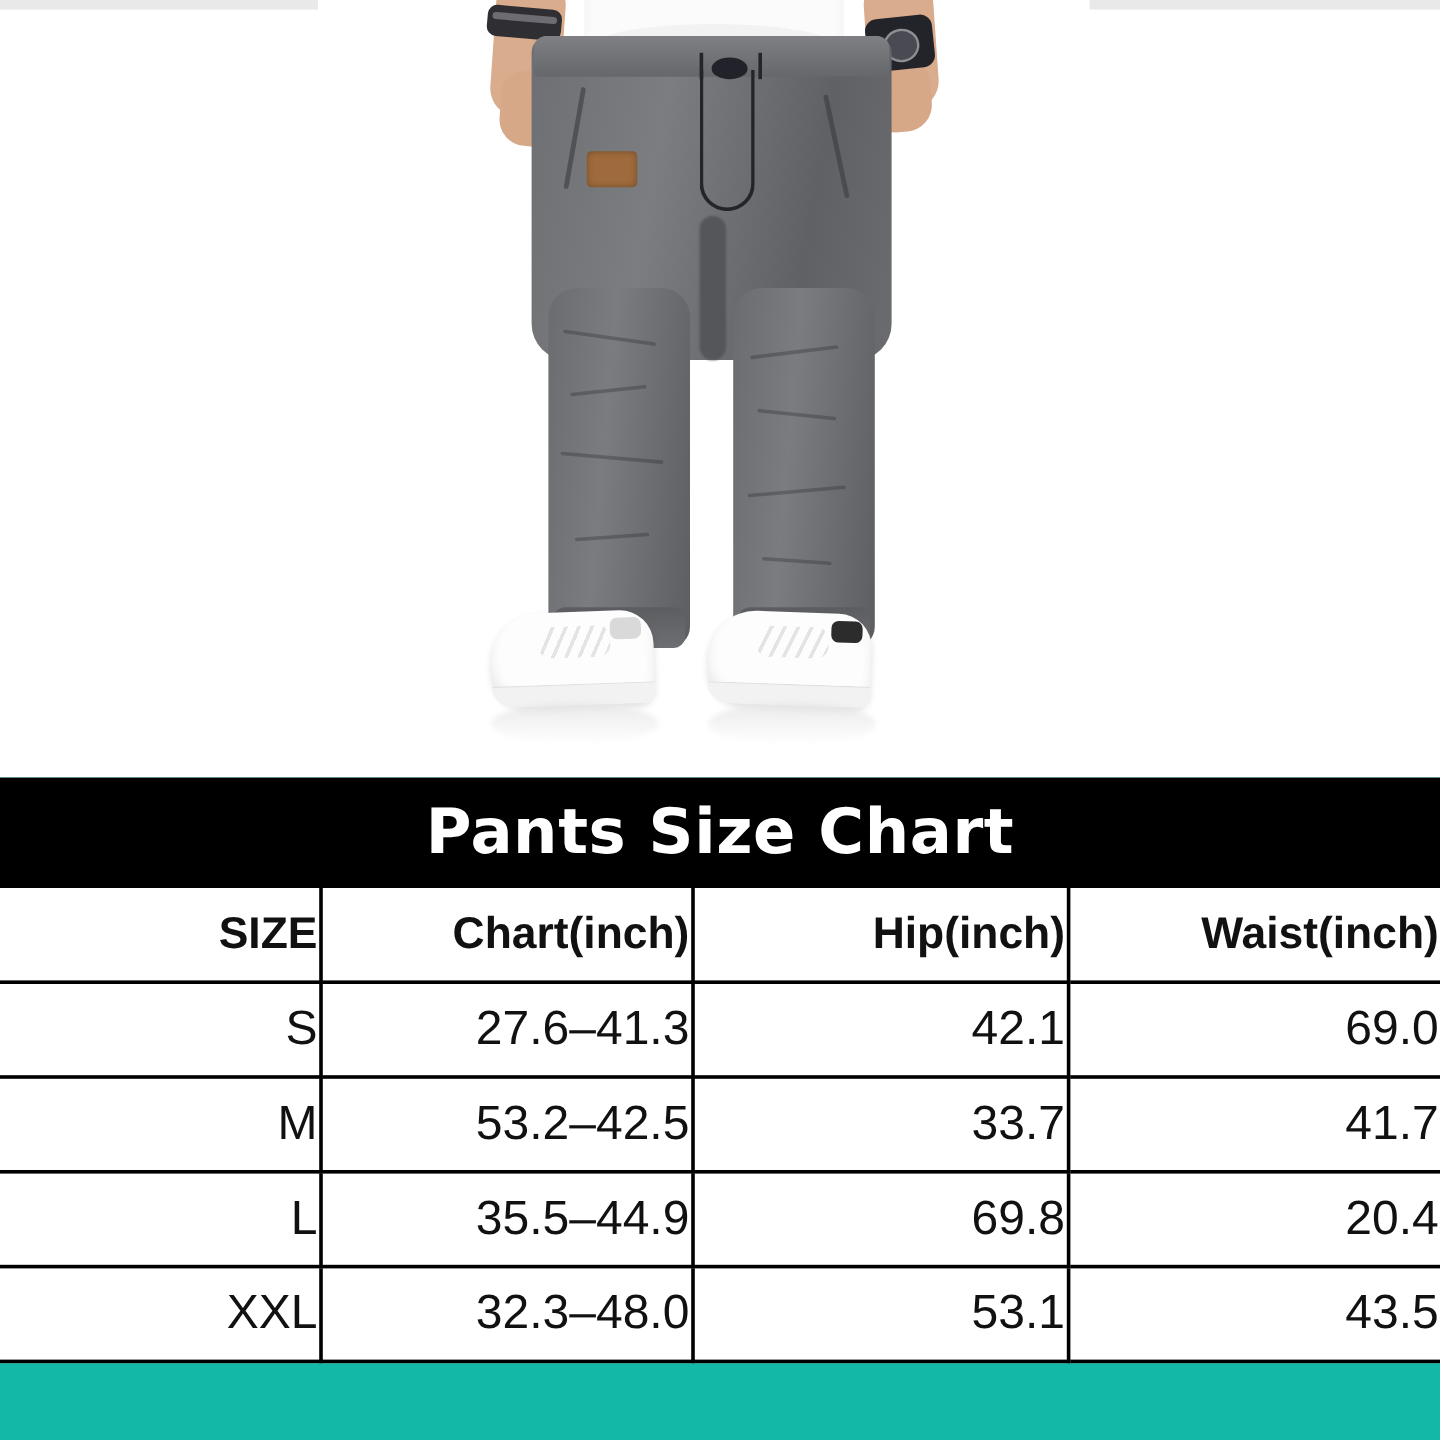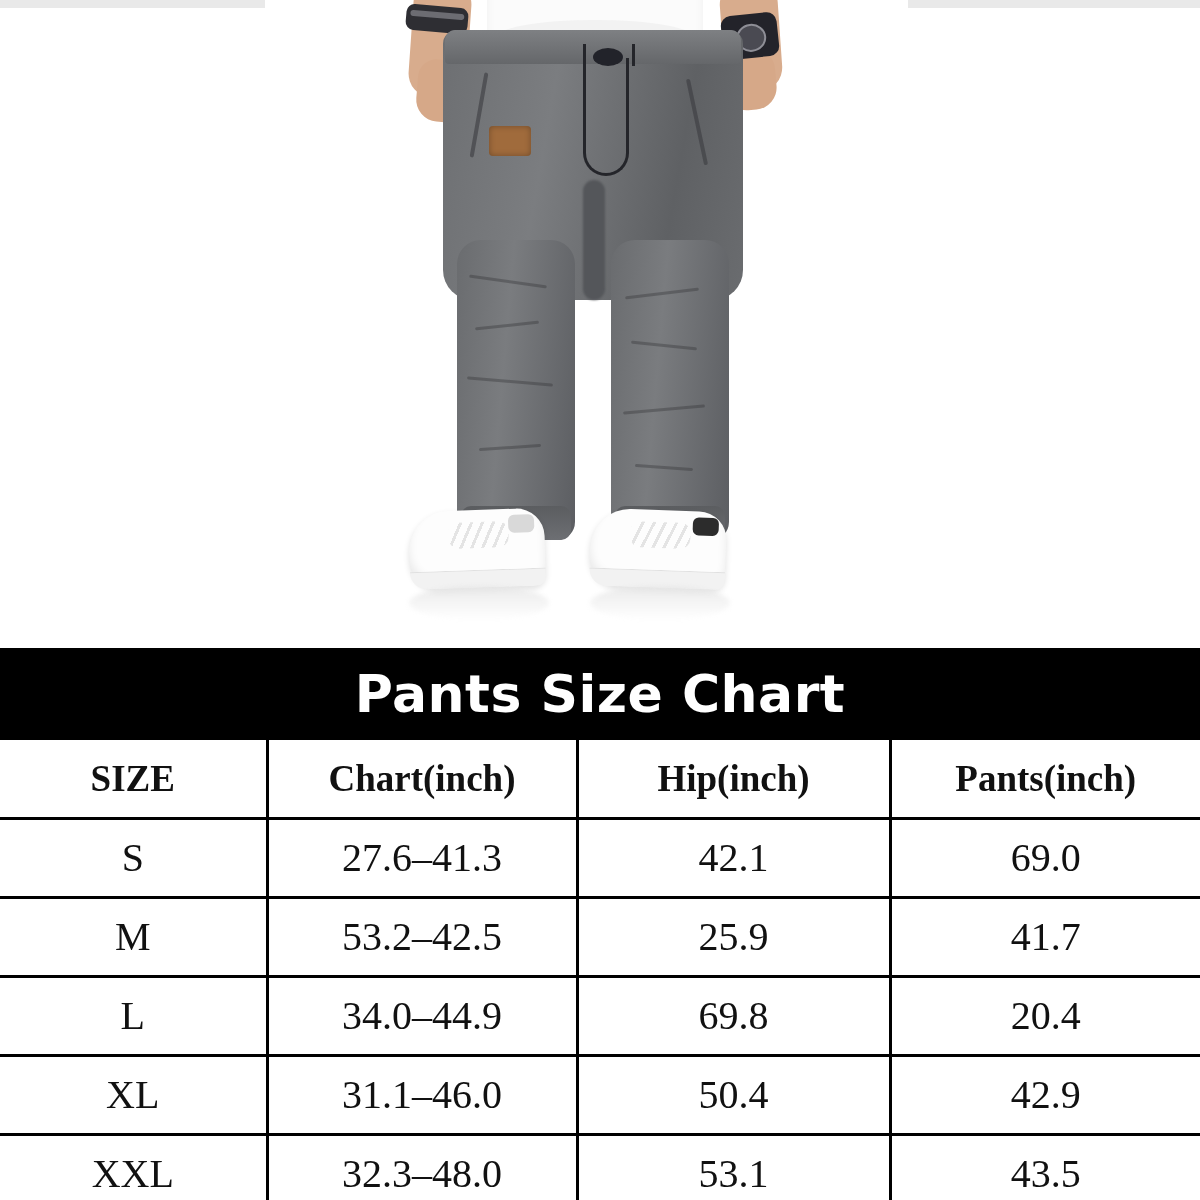--- a/index.html
+++ b/index.html
@@ -277,23 +277,23 @@
 
   
   .size-table {
     width: 1200px;
     border-collapse: collapse;
     table-layout: fixed;
     background: #ffffff;
   }
   .size-table th, .size-table td {
     border: 3px solid #000000;
-    text-align: center;
+    text-align: right;
     color: #111111;
-    font-family: Liberation Serif, serif;
+    font-family: Liberation Sans, sans-serif;
     font-weight: normal;
   }
   .size-table th {
     height: 78px;
     font-size: 37px;
     font-weight: bold;
   }
   .size-table td {
     height: 79px;
     font-size: 40px;
@@ -372,47 +372,41 @@
       <col class="c0">
         <col class="c1">
         <col class="c2">
         <col class="c3">
     </colgroup>
     <thead>
       <tr>
         <th>SIZE</th>
         <th>Chart(inch)</th>
         <th>Hip(inch)</th>
-        <th>Pants(inch)</th>
+        <th>Waist(inch)</th>
       </tr>
     </thead>
     <tbody>
       <tr>
         <td>S</td>
         <td>27.6–41.3</td>
         <td>42.1</td>
         <td>69.0</td>
       </tr>
       <tr>
         <td>M</td>
         <td>53.2–42.5</td>
-        <td>25.9</td>
+        <td>33.7</td>
         <td>41.7</td>
       </tr>
       <tr>
         <td>L</td>
-        <td>34.0–44.9</td>
+        <td>35.5–44.9</td>
         <td>69.8</td>
         <td>20.4</td>
-      </tr>
-      <tr>
-        <td>XL</td>
-        <td>31.1–46.0</td>
-        <td>50.4</td>
-        <td>42.9</td>
       </tr>
       <tr>
         <td>XXL</td>
         <td>32.3–48.0</td>
         <td>53.1</td>
         <td>43.5</td>
       </tr>
     </tbody>
   </table>
 

